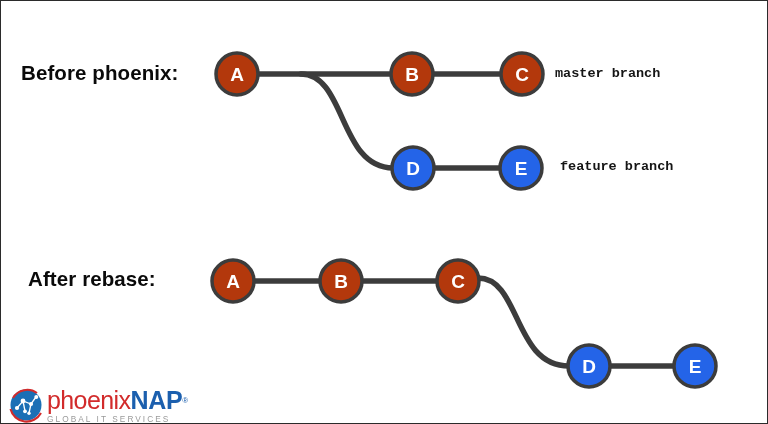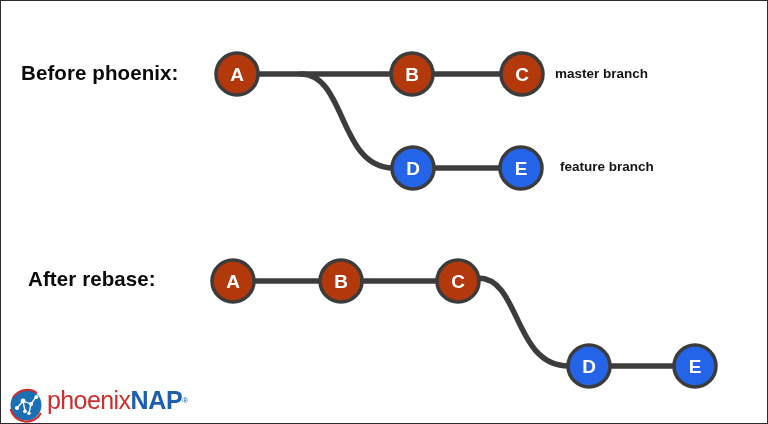--- a/index.html
+++ b/index.html
@@ -32,21 +32,21 @@
     font-size: 20.5px;
     color: #0a0a0a;
     letter-spacing: 0.1px;
     white-space: nowrap;
   }
   #title-before { left: 20px; top: 60px; }
   #title-after  { left: 27px; top: 266px; text-align: right; }
 
   .branch-label {
     position: absolute;
-    font-family: Liberation Sans, sans-serif;
+    font-family: Liberation Mono, monospace;
     font-weight: bold;
     font-size: 13.5px;
     color: #151515;
     white-space: nowrap;
   }
   #label-master  { left: 554px; top: 65px; }
   #label-feature { left: 546px; top: 158px; margin-left: 13px; }
 
   
   #logo {
@@ -189,16 +189,17 @@
         <circle cx="10" cy="22" r="2.1"></circle>
         <circle cx="16" cy="15" r="2.4"></circle>
         <circle cx="24" cy="18" r="2.1"></circle>
         <circle cx="29.3" cy="11" r="2"></circle>
         <circle cx="18" cy="25.3" r="1.9"></circle>
         <circle cx="22" cy="27.2" r="1.7"></circle>
       </g>
     </svg>
     <div id="logo-text">
       <span class="logo-word" id="logo-phoenix">phoenix</span><span class="logo-word" id="logo-nap">NAP</span><span id="logo-reg">®</span>
+      <span id="logo-tagline">GLOBAL IT SERVICES</span>
     </div>
   </div>
 
 </div>
 
 </body></html>

